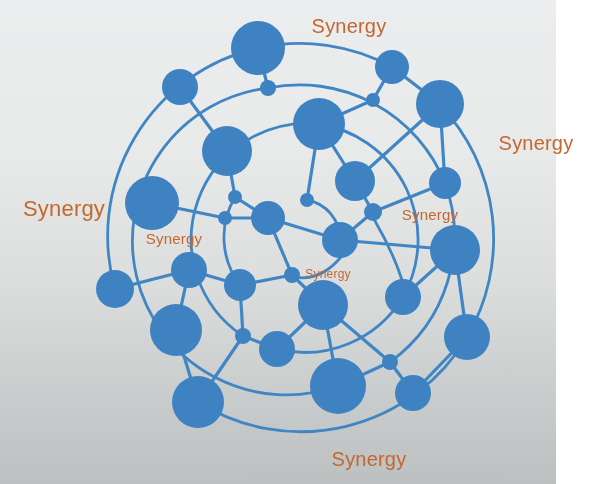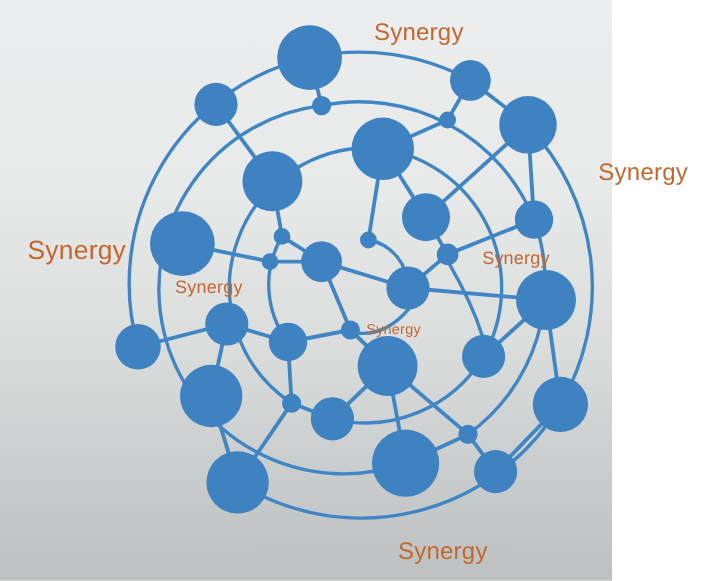--- a/index.html
+++ b/index.html
@@ -4,21 +4,21 @@
 <style>
   html, body {
     margin: 0;
     padding: 0;
     width: 600px;
     height: 484px;
     overflow: hidden;
   }
   .stage {
     position: relative;
-    width: 510px;
+    width: 556px;
     height: 484px;
     background: linear-gradient(180deg,
       #ebedee 0%,
       #e8eaea 32%,
       #dcdede 58%,
       #c9cccc 82%,
       #bdc0c1 100%);
     font-family: "Liberation Sans", "DejaVu Sans", sans-serif;
   }
   svg { display: block; }

